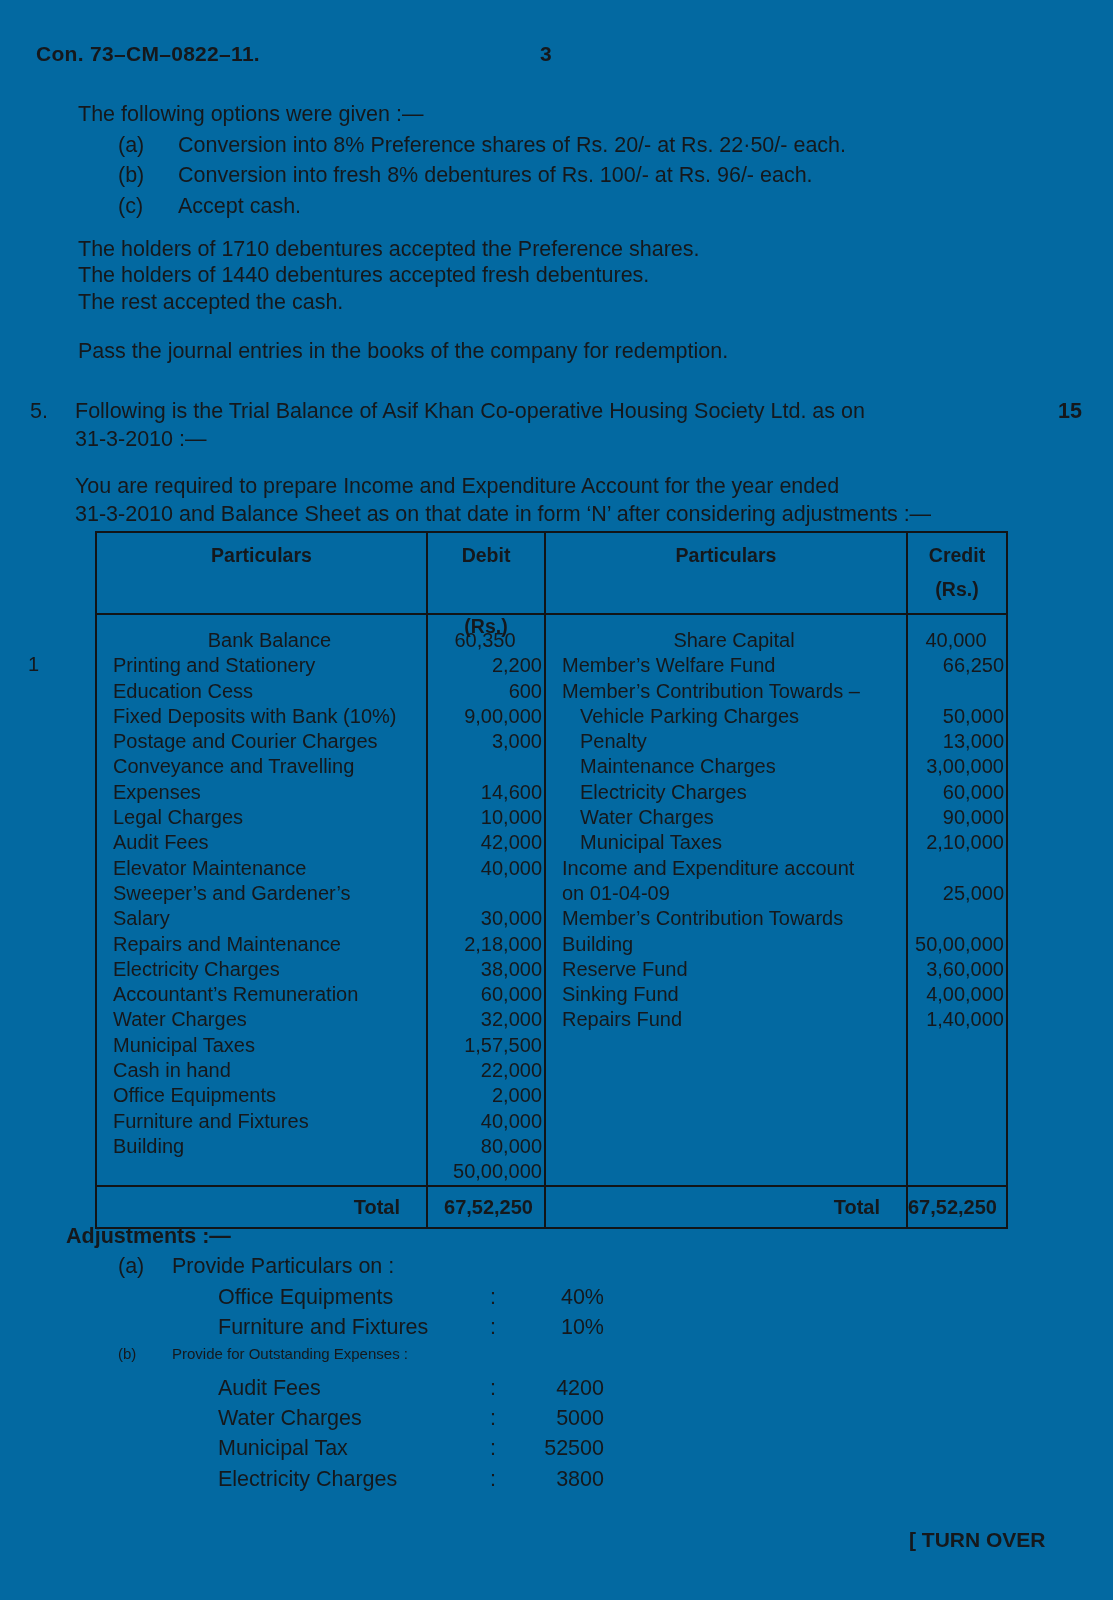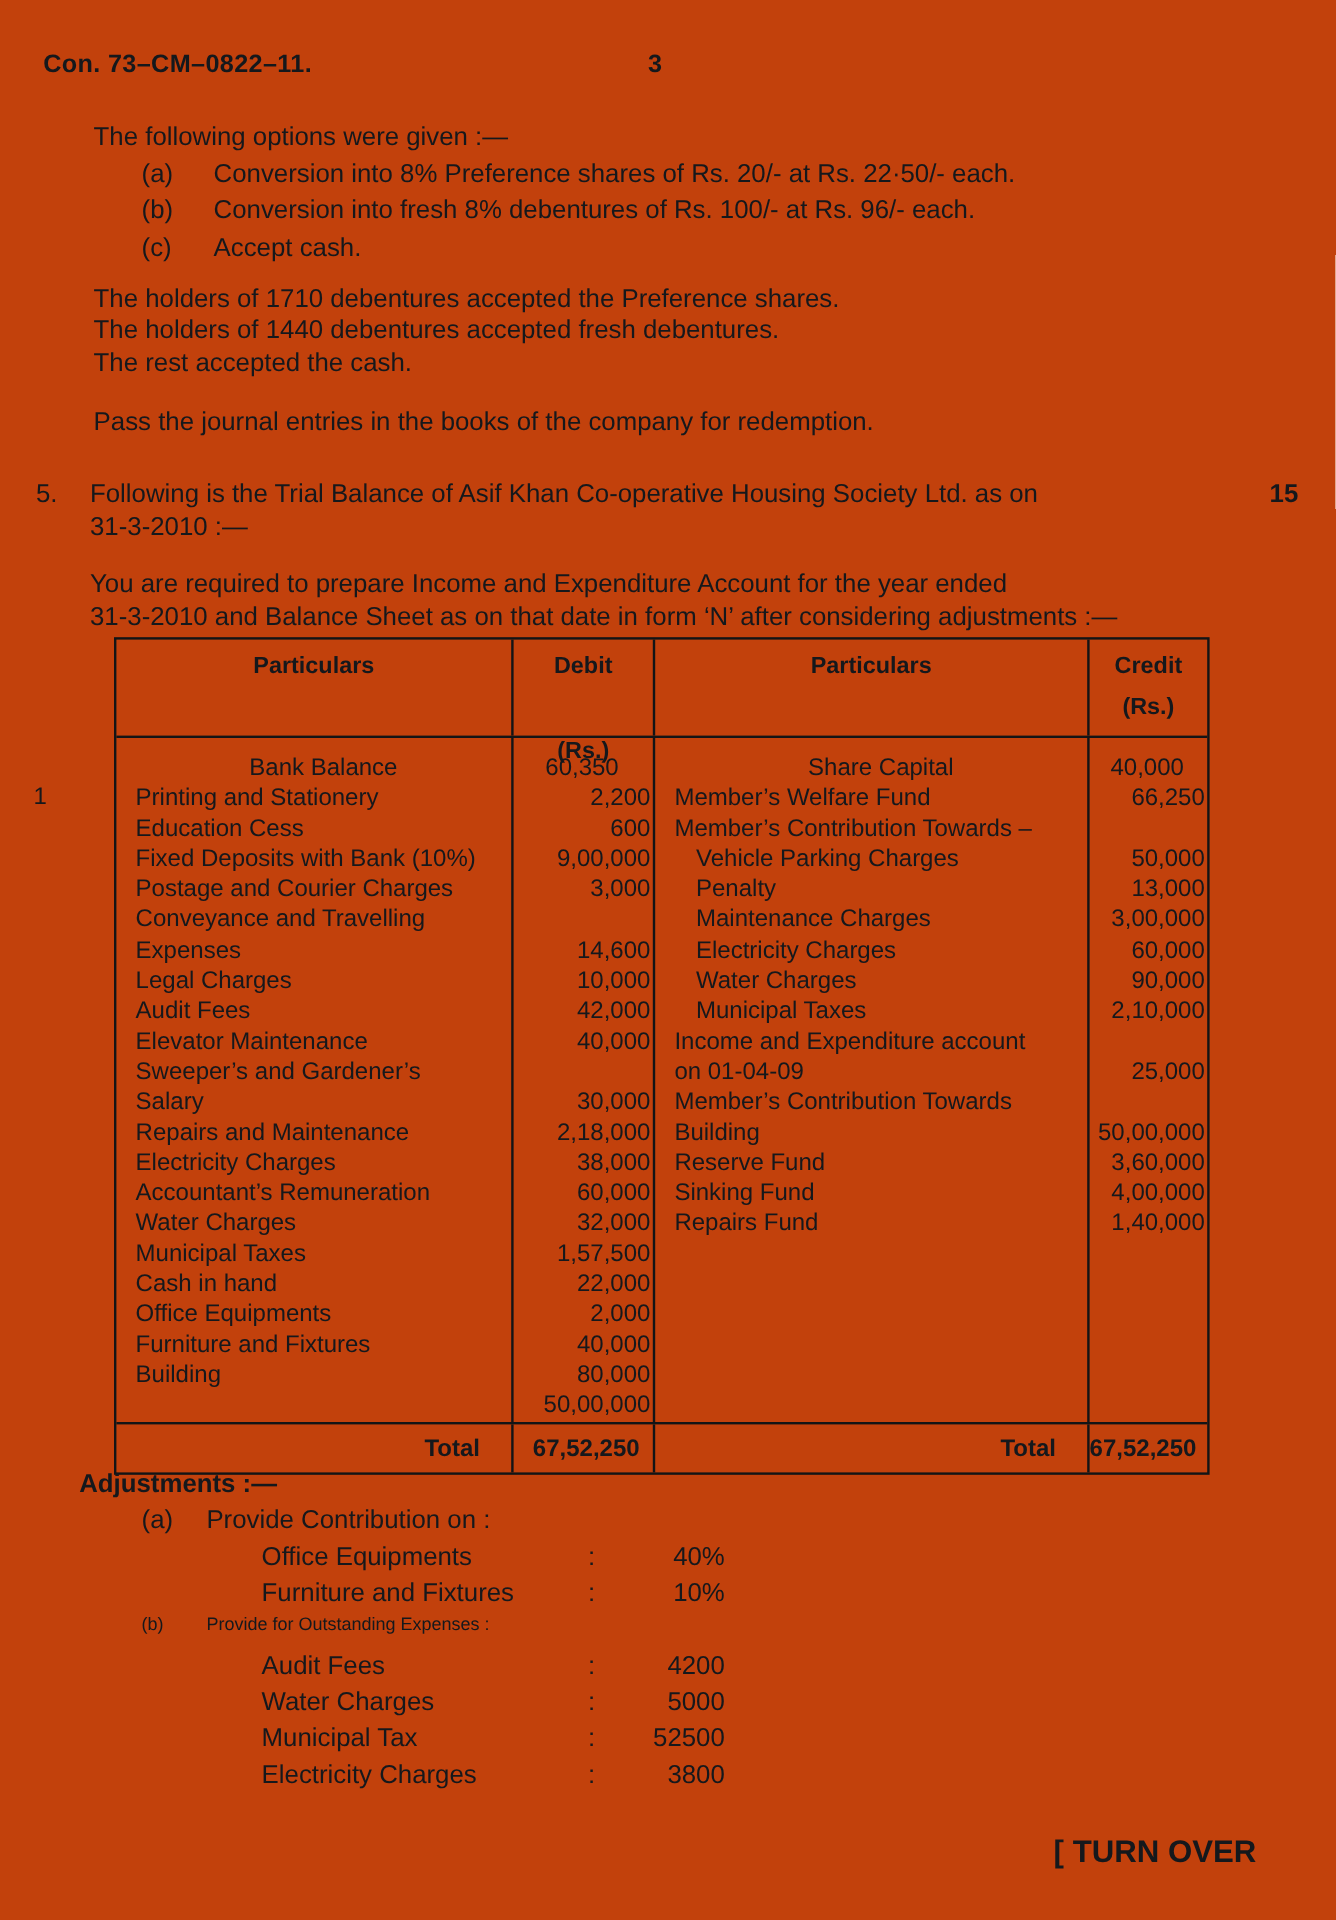--- a/index.html
+++ b/index.html
@@ -8,21 +8,21 @@
     background: #ffffff;
   }
   body {
     font-family: "Liberation Sans", sans-serif;
     color: #15181c;
   }
   #page {
     position: relative;
     width: 1113px;
     height: 1600px;
-    background: #c2410c;
+    background: #0369a1;
     overflow: hidden;
   }
 
   
   .hdr-code {
     position: absolute;
     left: 36px;
     top: 42px;
     font-size: 21px;
     font-weight: bold;
@@ -147,23 +147,23 @@
 
   .kv1 { left: 218px; top: 1285px; }
   .kv2 { left: 218px; top: 1315px; }
   .kv3 { left: 218px; top: 1376px; }
   .kv4 { left: 218px; top: 1406px; }
   .kv5 { left: 218px; top: 1436px; }
   .kv6 { left: 218px; top: 1467px; }
 
   .turn-over {
     position: absolute;
-    left: 878px;
+    left: 909px;
     top: 1528px;
-    font-size: 26px;
+    font-size: 21px;
     font-weight: bold;
   }
 </style>
 </head>
 <body>
 
 <div id="page">
 
   <div class="hdr-code">Con. 73–CM–0822–11.</div>
   <div class="hdr-page">3</div>
@@ -297,21 +297,21 @@
     <div class="trow">
       <div class="tcell c-part1">Total</div>
       <div class="tcell c-deb">67,52,250</div>
       <div class="tcell c-part2">Total</div>
       <div class="tcell c-cred">67,52,250</div>
     </div>
   </div>
 
   <div class="adj-title">Adjustments :—</div>
 
-  <div class="adj-a"><span class="adj-lbl">(a)</span><span>Provide Contribution on :</span></div>
+  <div class="adj-a"><span class="adj-lbl">(a)</span><span>Provide Particulars on :</span></div>
 
   <div class="kv kv1"><span class="k">Office Equipments</span><span class="sep">:</span><span class="v">40%</span></div>
   <div class="kv kv2"><span class="k">Furniture and Fixtures</span><span class="sep">:</span><span class="v">10%</span></div>
 
   <div class="adj-b"><span class="adj-lbl">(b)</span><span>Provide for Outstanding Expenses :</span></div>
 
   <div class="kv kv3"><span class="k">Audit Fees</span><span class="sep">:</span><span class="v">4200</span></div>
   <div class="kv kv4"><span class="k">Water Charges</span><span class="sep">:</span><span class="v">5000</span></div>
   <div class="kv kv5"><span class="k">Municipal Tax</span><span class="sep">:</span><span class="v">52500</span></div>
   <div class="kv kv6"><span class="k">Electricity Charges</span><span class="sep">:</span><span class="v">3800</span></div>

